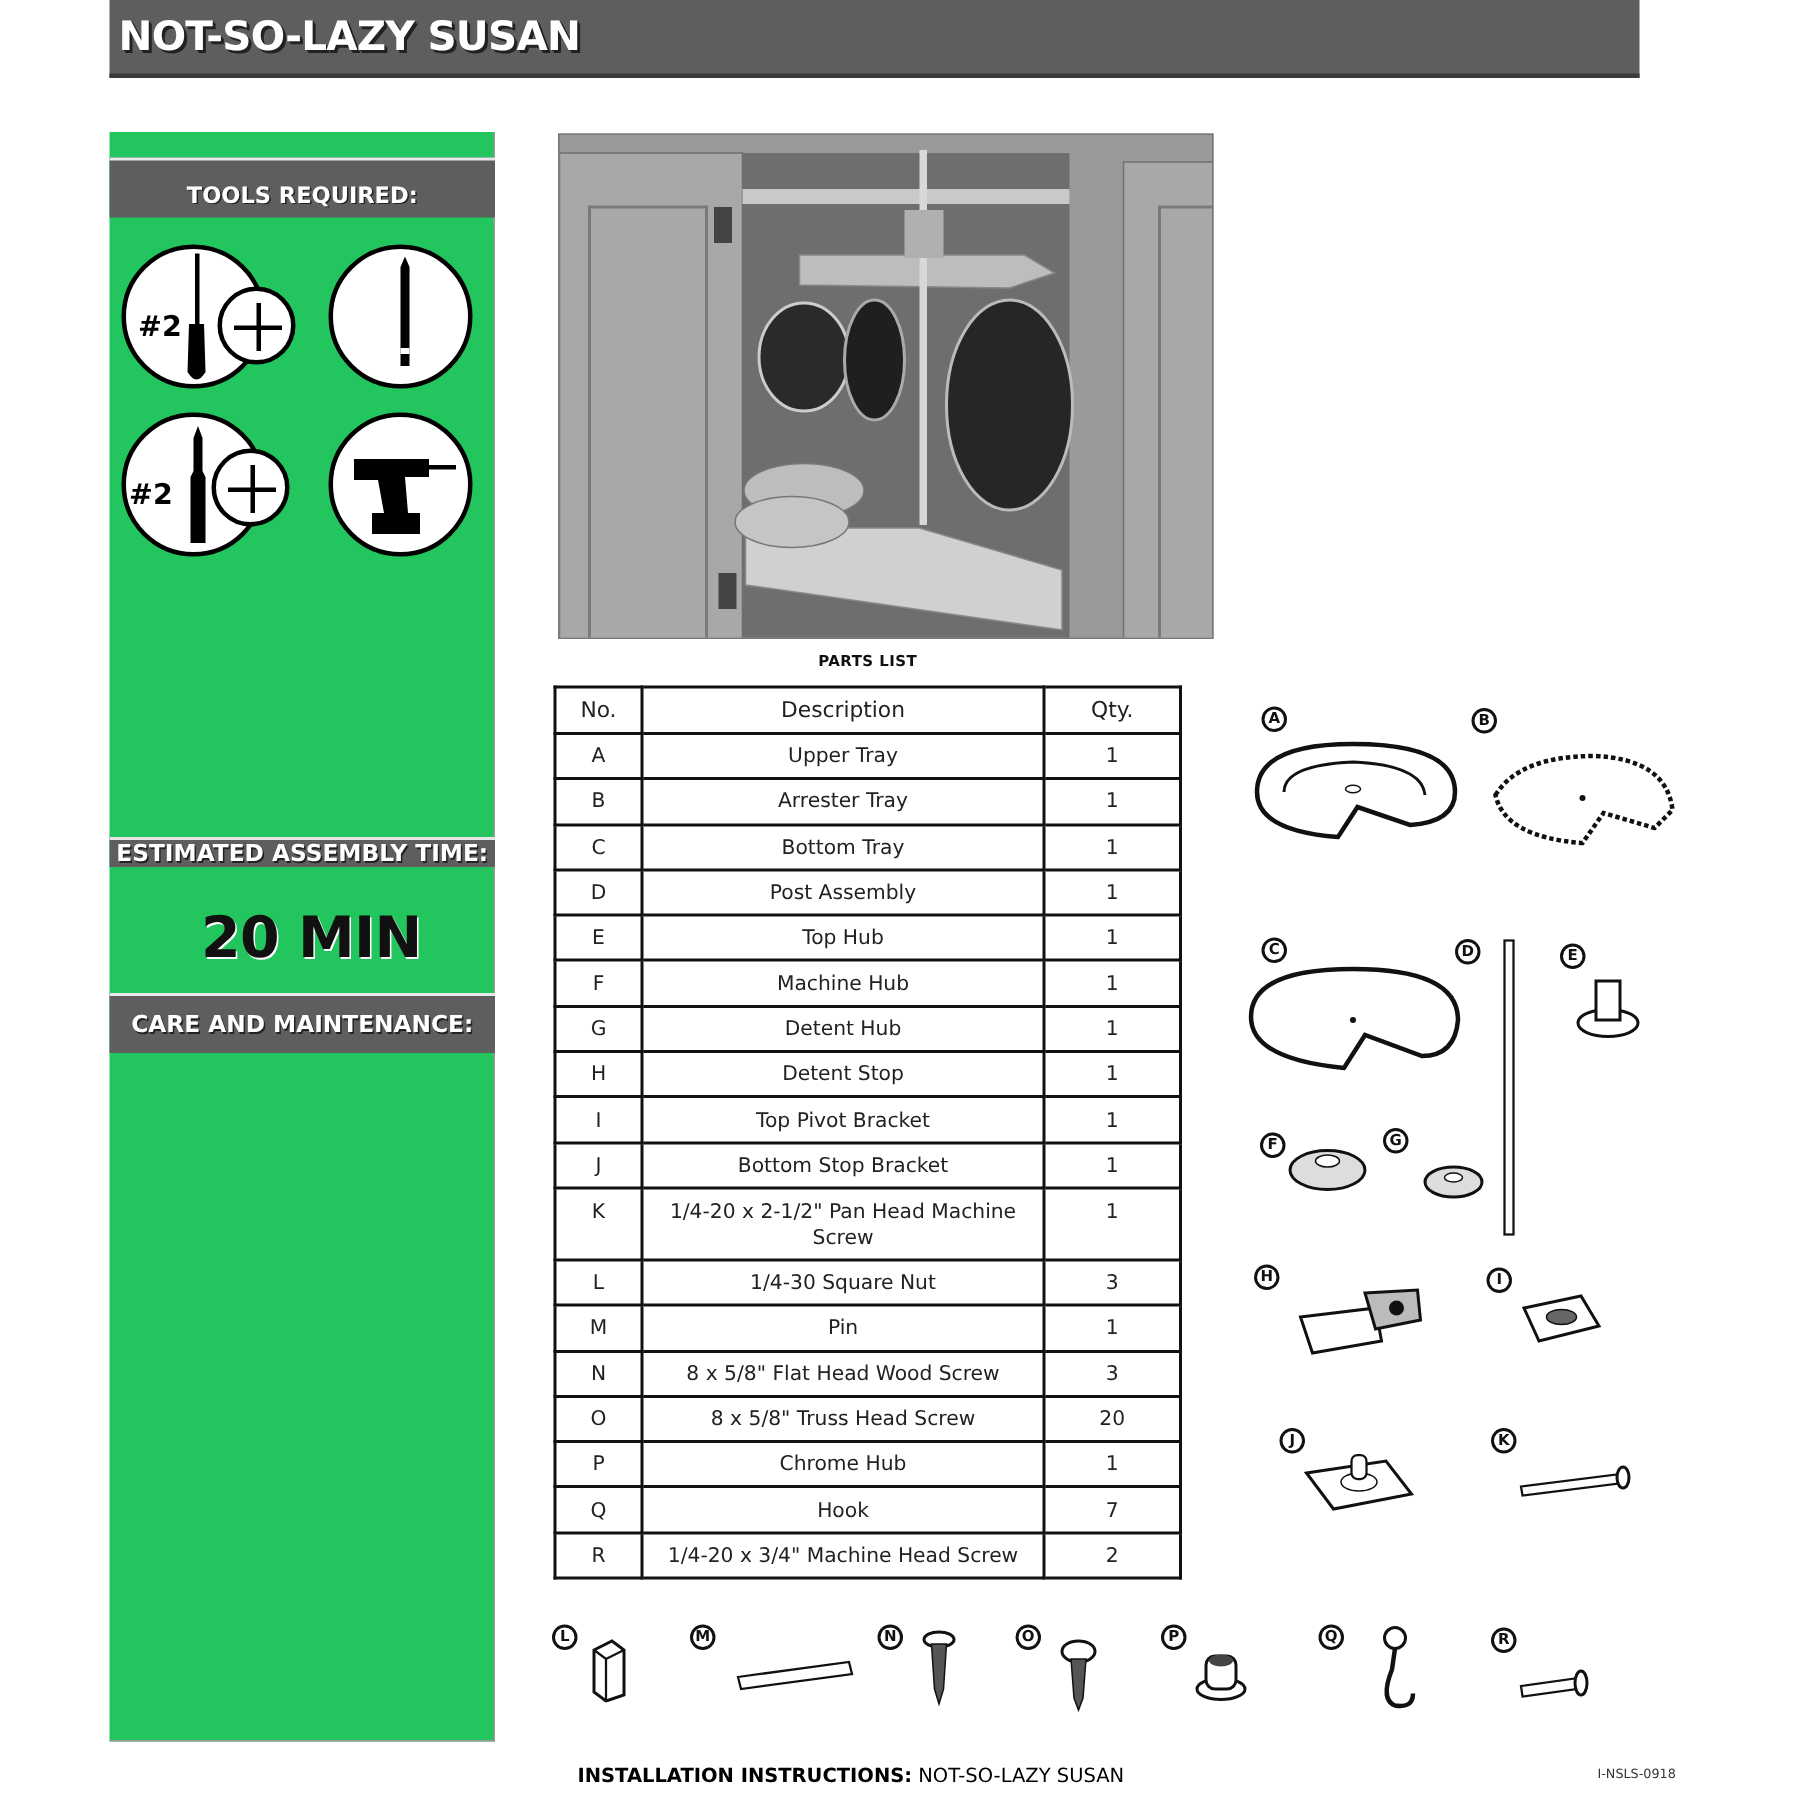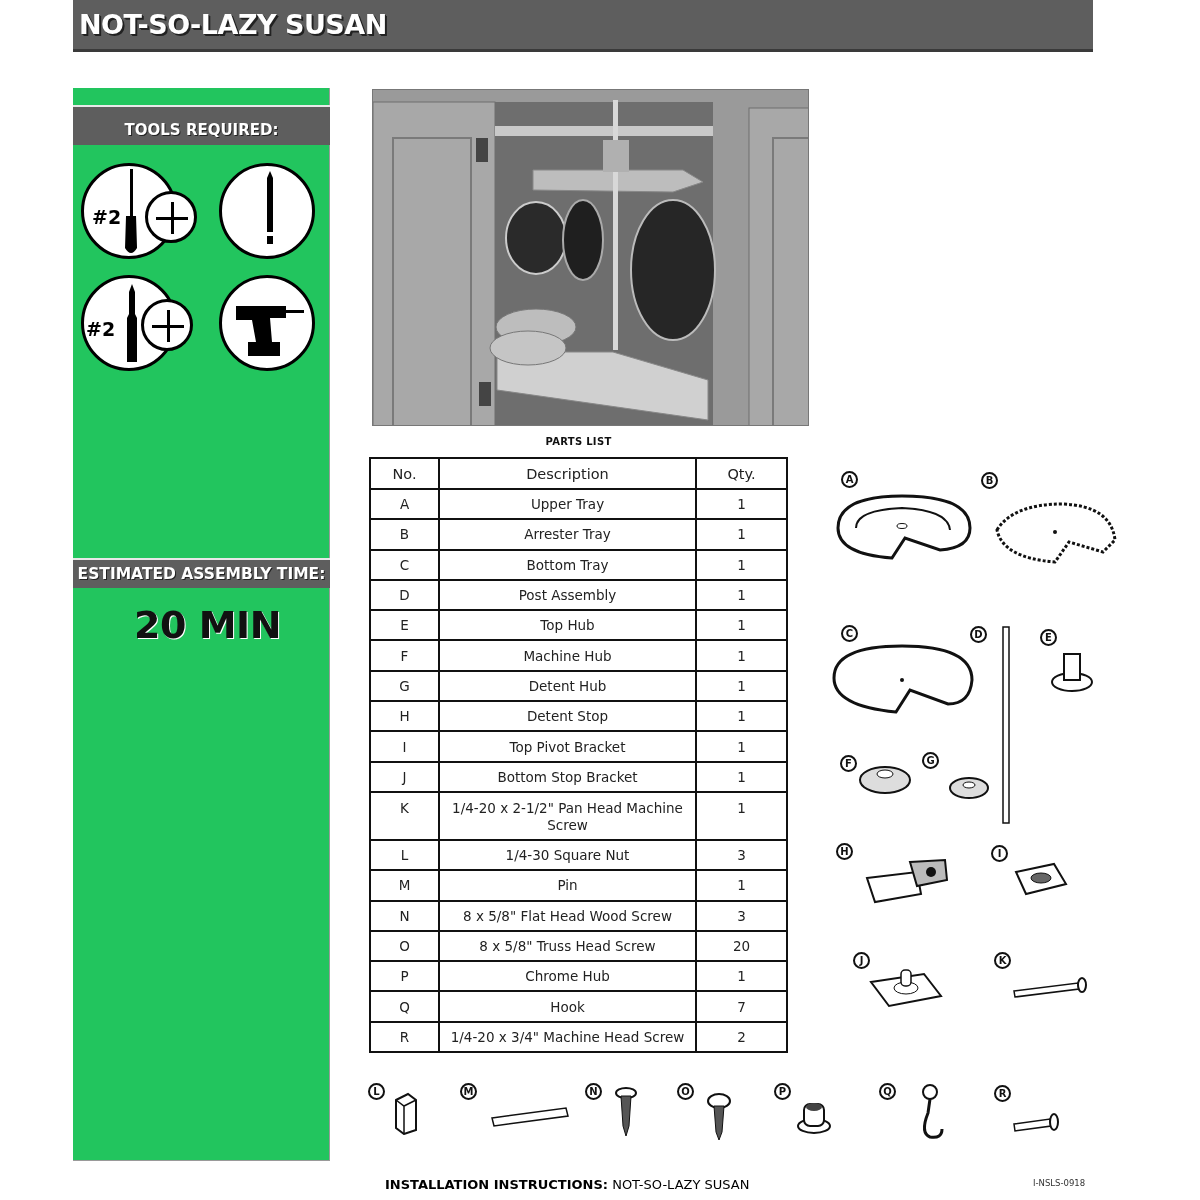--- a/index.html
+++ b/index.html
@@ -21,21 +21,21 @@
     position: absolute; left: 73px; top: 88px; width: 257px; height: 1073px;
     background: #22c55e; border-right: 1px solid #9a9a9a; border-bottom: 1px solid #9a9a9a;
   }
   .side-head {
     position: absolute; left: 0; width: 257px; background: #5e5e5e;
     border-top: 2px solid #e8e8e8; color: #fff; font-weight: bold;
     display: flex; align-items: center; justify-content: center;
     text-shadow: 1px 1px 0 #222;
   }
   .side-head.tools { top: 17px; height: 40px; font-size: 15px; padding-top: 8px; }
-  .side-head.time { top: 470px; height: 30px; font-size: 15.5px; }
+  .side-head.time { top: 470px; height: 20px; font-size: 15.5px; }
   .side-head.care { top: 574px; height: 40px; font-size: 15.5px; }
 
   .tool-circle {
     position: absolute; width: 96px; height: 96px; border-radius: 50%;
     background: #fff; border: 3px solid #000;
   }
   .tool-circle svg { position: absolute; left: 0; top: 0; }
   .time-value {
     position: absolute; top: 515px; left: 0; width: 244px; text-align: center;
     font-size: 38px; font-weight: bold; color: #111; letter-spacing: -0.5px;
@@ -59,36 +59,36 @@
   table.parts {
     position: absolute; left: 369px; top: 457px; width: 419px;
     border-collapse: collapse; font-size: 14px; color: #222;
   }
   table.parts th, table.parts td {
     border: 2px solid #111; text-align: center; height: 30.3px; font-weight: normal; padding: 0 4px;
     font-family: "DejaVu Sans", sans-serif; font-size: 13.5px;
   }
   table.parts th { height: 31px; font-size: 14.5px; }
   table.parts td.tall { height: 48px; line-height: 17px; vertical-align: top; padding-top: 7px; }
-  table.parts .c-no { width: 69px; }
+  table.parts .c-no { width: 58px; }
   table.parts .c-qty { width: 91px; }
 
   .part-fig { position: absolute; }
   .badge {
     position: absolute; width: 17px; height: 17px; border-radius: 50%;
     border: 2px solid #111; background: #fff; font-size: 10px; font-weight: bold;
     display: flex; align-items: center; justify-content: center; line-height: 1;
   }
 
   .footer-left {
     position: absolute; left: 385px; top: 1177px; font-size: 13px; color: #000000;
   }
   .footer-left b { font-weight: bold; }
   .footer-right {
-    position: absolute; left: 1008px; top: 1178px; font-size: 8.5px; color: #333; padding-left: 25px;
+    position: absolute; left: 1040px; top: 1178px; font-size: 8.5px; color: #333; padding-left: 25px;
   }
 </style>
 </head>
 <body>
 
 <div class="title-bar">
   <h1>NOT-SO-LAZY SUSAN</h1>
 </div>
 
 <div class="sidebar">
@@ -131,20 +131,21 @@
   <div class="tool-circle" style="left:146px; top:187px;">
     <svg width="96" height="96" viewBox="0 0 96 96">
       <path d="M14 28 L64 28 L64 40 L48 40 L50 64 L58 64 L58 78 L26 78 L26 64 L34 64 L30 42 L14 42 Z" fill="#000"></path>
       <rect x="64" y="32" width="18" height="3" fill="#000"></rect>
     </svg>
   </div>
 
   <div class="side-head time">ESTIMATED ASSEMBLY TIME:</div>
   <div class="time-value">20 MIN</div>
 
+  <div class="side-head care">CARE AND MAINTENANCE:</div>
 </div>
 
 <div class="photo" title="Corner cabinet with two-tier lazy susan holding hanging pots and pans">
   <svg width="437" height="337" viewBox="0 0 437 337">
     <rect x="0" y="0" width="437" height="337" fill="#9a9a9a"></rect>
 
     <rect x="0" y="12" width="122" height="325" fill="#a8a8a8" stroke="#6f6f6f"></rect>
     <rect x="20" y="48" width="78" height="289" fill="none" stroke="#7a7a7a" stroke-width="2"></rect>
 
     <rect x="376" y="18" width="61" height="319" fill="#a8a8a8" stroke="#6f6f6f"></rect>

